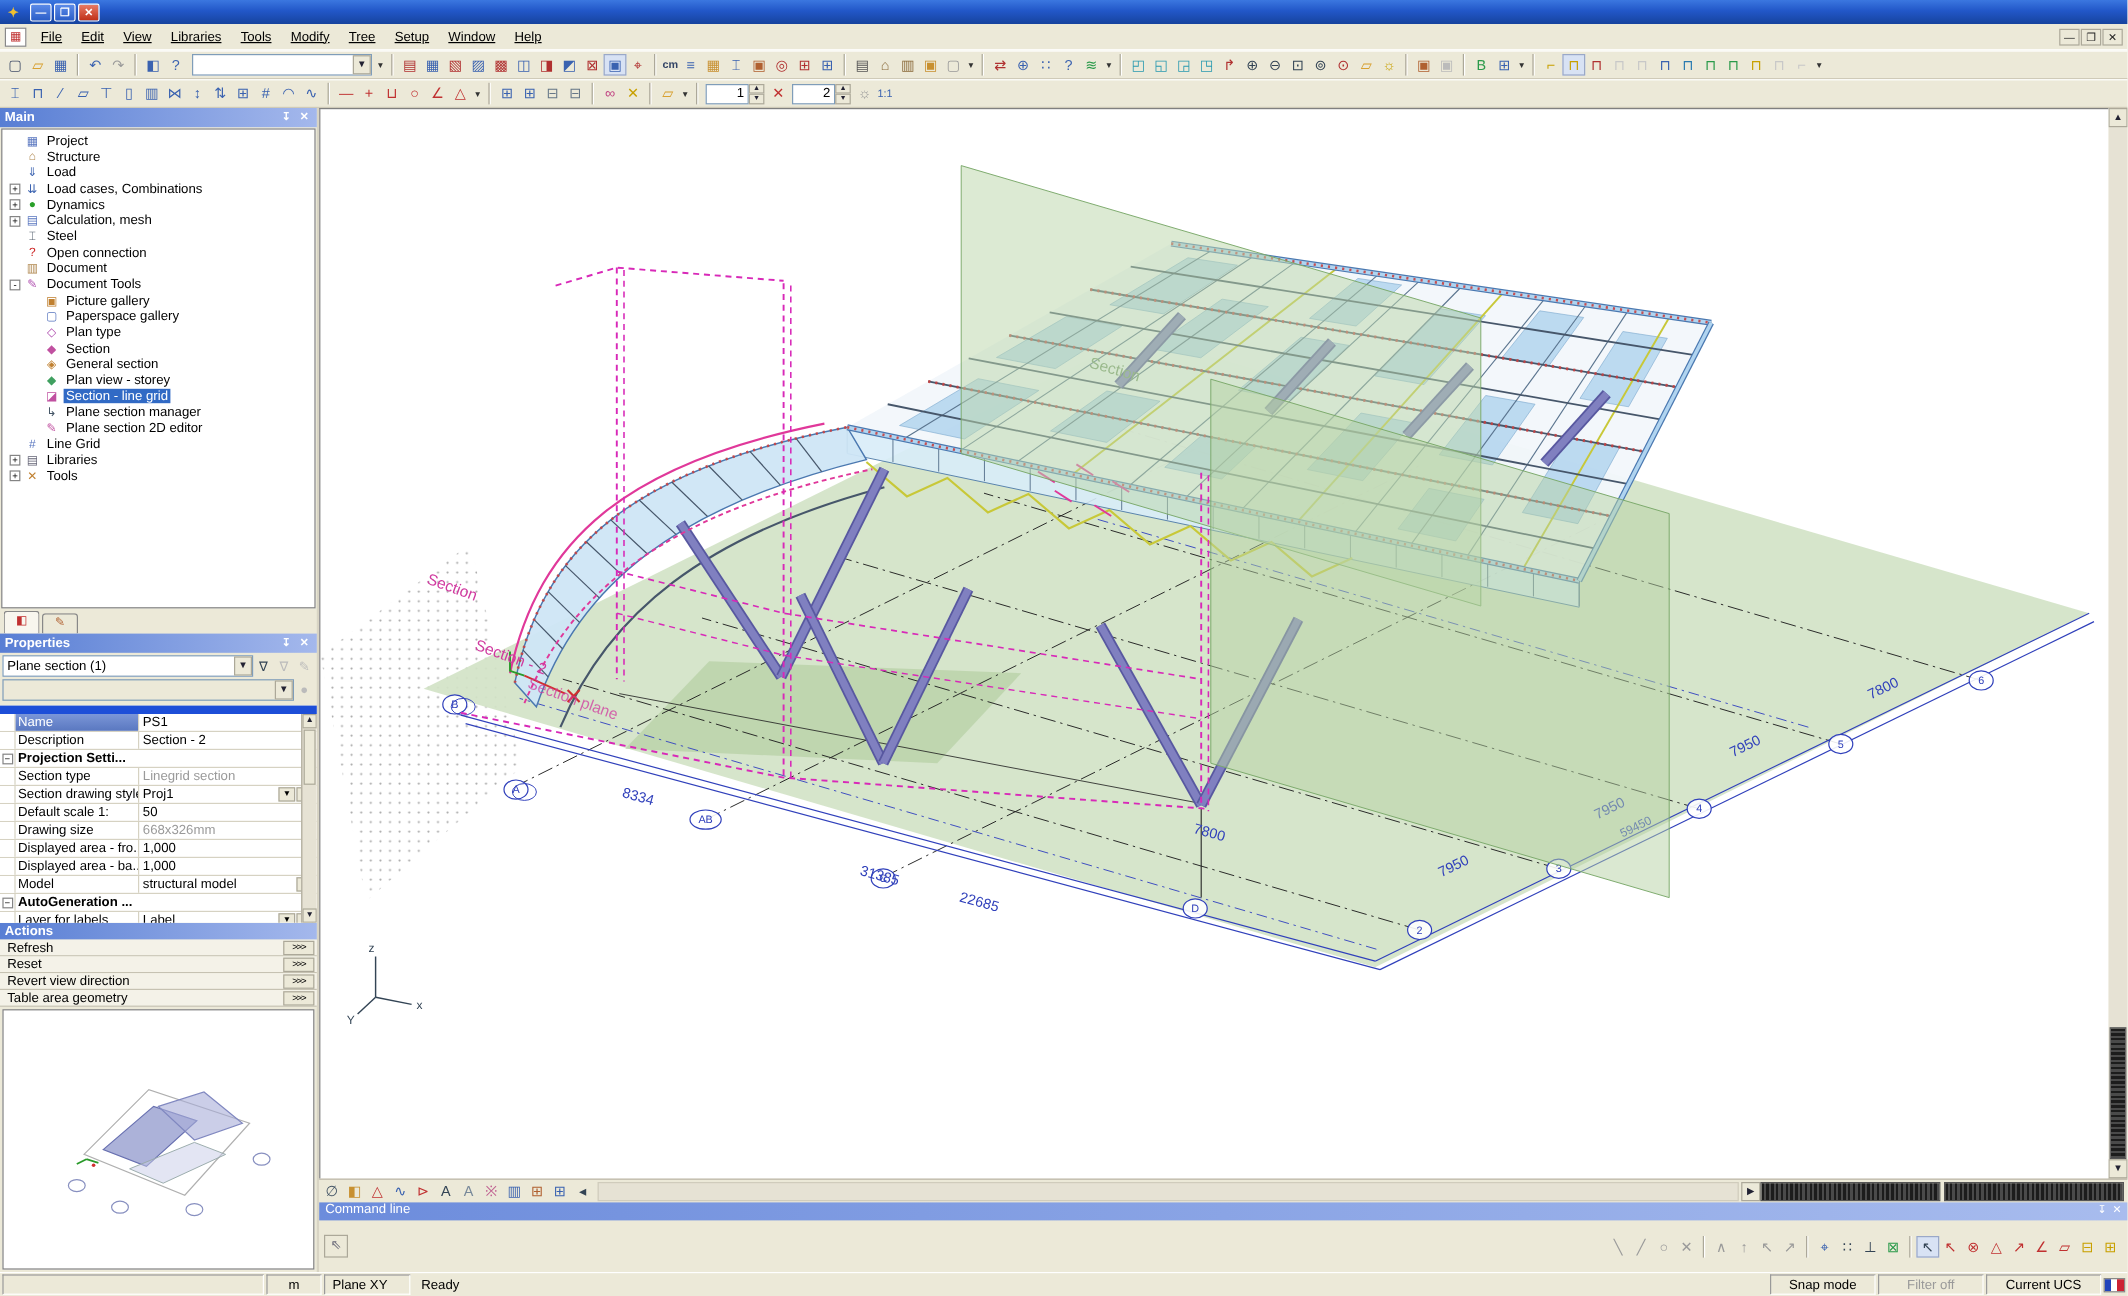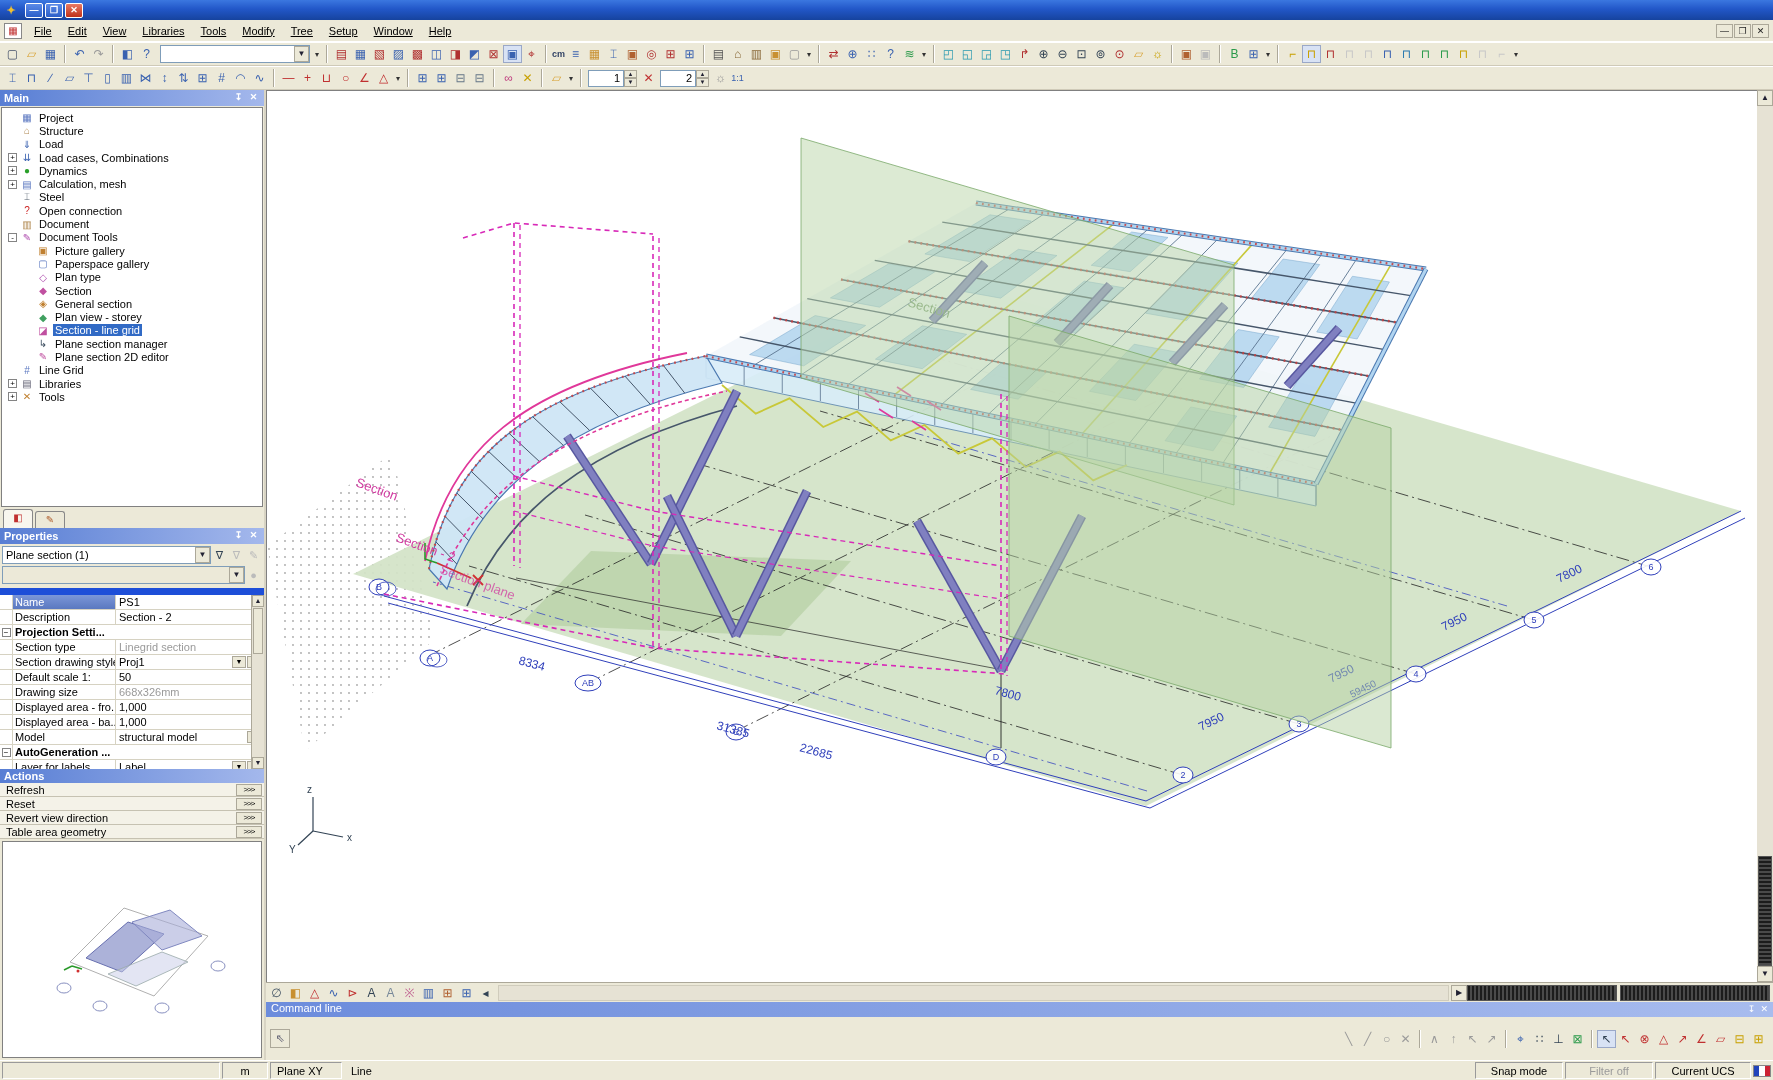--- a/index.html
+++ b/index.html
@@ -921,18 +921,18 @@
           </span>
       </div>
     </div>
   </div>
 </div>
 
 <div class="statusbar">
   <span class="seg" style="width:218px"></span>
   <span class="seg" style="width:46px;justify-content:center">m</span>
   <span class="seg" style="width:72px">Plane XY</span>
-  <span class="seg" style="flex:1;border-color:transparent">Line</span>
+  <span class="seg" style="flex:1;border-color:transparent">Ready</span>
   <span class="seg" style="width:88px;justify-content:center">Snap mode</span>
   <span class="seg gray" style="width:88px;justify-content:center">Filter off</span>
   <span class="seg" style="width:96px;justify-content:center">Current UCS</span>
   <span class="flag"></span>
 </div>
 
 </body></html>

